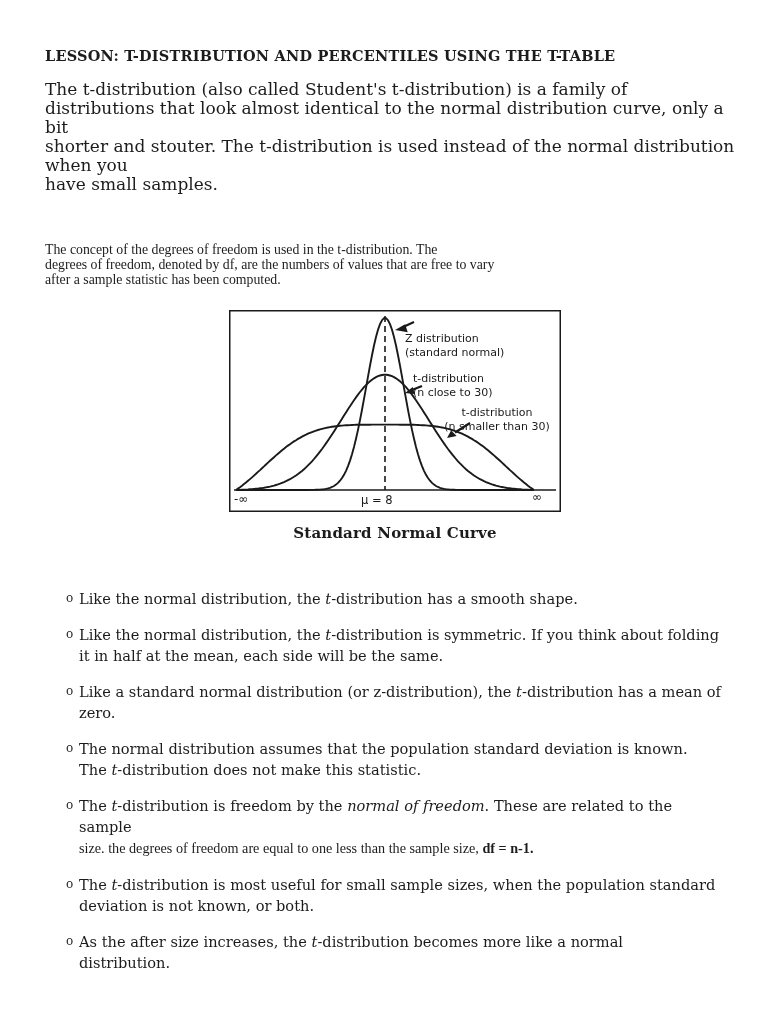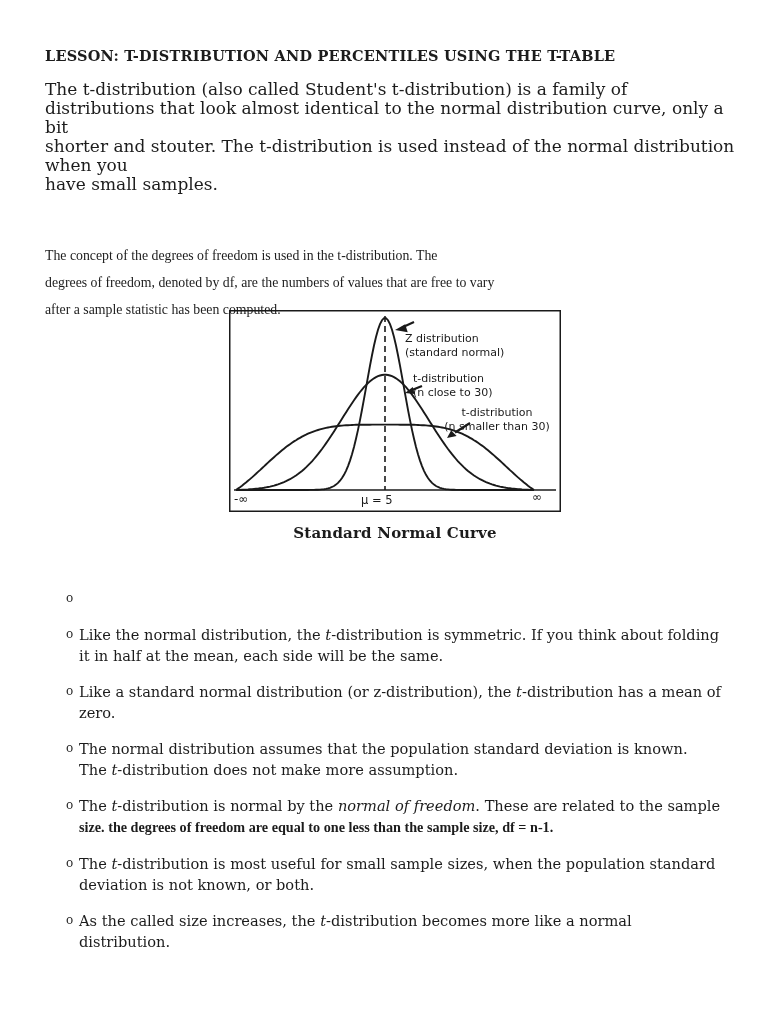--- a/index.html
+++ b/index.html
@@ -27,21 +27,21 @@
     font-size: 17px;
     line-height: 19px;
     white-space: pre-line;
   }
   #para-1 { top: 80px; }
   #para-2 { top: 175px; }
   #para-3 {
     top: 242px;
     font-family: "Liberation Serif", serif;
     font-size: 13.8px;
-    line-height: 27px;
+    line-height: 15px;
   }
   
   #chart-wrap { left: 229px; top: 310px; width: 332px; }
   #chart-box { position: relative; width: 332px; height: 202px; }
   #chart-svg { position: absolute; left: 0; top: 0; }
   .curve-label {
     position: absolute;
     font-family: "DejaVu Sans", sans-serif;
     font-size: 11px;
     line-height: 14px;
@@ -78,21 +78,21 @@
   }
   .bullet-marker {
     flex: 0 0 13px;
     font-size: 12px;
     line-height: 21px;
     color: #2a2a2a;
   }
   .bullet-text { white-space: pre-line; }
   .it { font-style: italic; }
   .bd { font-weight: bold; }
-  .cond { font-family: "Liberation Serif", serif; font-size: 14.2px; font-weight: bold; }
+  .cond { font-family: "Liberation Serif", serif; font-size: 14.2px; }
 </style>
 </head>
 <body>
 
 <div id="page">
 
   <h1 id="doc-title" class="abs">LESSON: T-DISTRIBUTION AND PERCENTILES USING THE T-TABLE</h1>
 
   <p id="para-1" class="abs para">The t-distribution (also called Student's t-distribution) is a family of
 distributions that look almost identical to the normal distribution curve, only a bit
@@ -126,55 +126,56 @@
           <polygon points="218,128 222.1,120.5 227.6,125.9" fill="#1a1a1a"></polygon>
         </g>
       </svg>
       <span id="curve-label-z" class="curve-label">Z distribution
 (standard normal)</span>
       <span id="curve-label-t30" class="curve-label">t-distribution
 (n close to 30)</span>
       <span id="curve-label-tsmall" class="curve-label">t-distribution
 (n smaller than 30)</span>
       <span id="axis-neg-inf" class="axis-label">-∞</span>
-      <span id="axis-mu" class="axis-label">μ = 5</span>
+      <span id="axis-mu" class="axis-label">μ = 8</span>
       <span id="axis-pos-inf" class="axis-label">∞</span>
     </div>
     <figcaption id="chart-caption">Standard Normal Curve</figcaption>
   </figure>
 
   <ul id="bullet-list" class="abs">
     <li class="bullet-item">
       <span class="bullet-marker">o</span>
+      <span class="bullet-text"><span>Like the normal distribution, the </span><span class="it">t</span><span>-distribution has a smooth shape.</span></span>
     </li>
     <li class="bullet-item">
       <span class="bullet-marker">o</span>
       <span class="bullet-text"><span>Like the normal distribution, the </span><span class="it">t</span><span>-distribution is symmetric. If you think about folding
 it in half at the mean, each side will be the same.</span></span>
     </li>
     <li class="bullet-item">
       <span class="bullet-marker">o</span>
       <span class="bullet-text"><span>Like a standard normal distribution (or z-distribution), the </span><span class="it">t</span><span>-distribution has a mean of
 zero.</span></span>
     </li>
     <li class="bullet-item">
       <span class="bullet-marker">o</span>
       <span class="bullet-text"><span>The normal distribution assumes that the population standard deviation is known.
-The </span><span class="it">t</span><span>-distribution does not make more assumption.</span></span>
+The </span><span class="it">t</span><span>-distribution does not make this statistic.</span></span>
     </li>
     <li class="bullet-item">
       <span class="bullet-marker">o</span>
-      <span class="bullet-text"><span>The </span><span class="it">t</span><span>-distribution is normal by the </span><span class="it">normal of freedom</span><span>. These are related to the sample
+      <span class="bullet-text"><span>The </span><span class="it">t</span><span>-distribution is freedom by the </span><span class="it">normal of freedom</span><span>. These are related to the sample
 </span><span class="cond">size. the degrees of freedom are equal to one less than the sample size, </span><span class="bd cond">df = n-1.</span></span>
     </li>
     <li class="bullet-item">
       <span class="bullet-marker">o</span>
       <span class="bullet-text"><span>The </span><span class="it">t</span><span>-distribution is most useful for small sample sizes, when the population standard
 deviation is not known, or both.</span></span>
     </li>
     <li class="bullet-item">
       <span class="bullet-marker">o</span>
-      <span class="bullet-text"><span>As the called size increases, the </span><span class="it">t</span><span>-distribution becomes more like a normal
+      <span class="bullet-text"><span>As the after size increases, the </span><span class="it">t</span><span>-distribution becomes more like a normal
 distribution.</span></span>
     </li>
   </ul>
 
 </div>
 
 </body></html>

